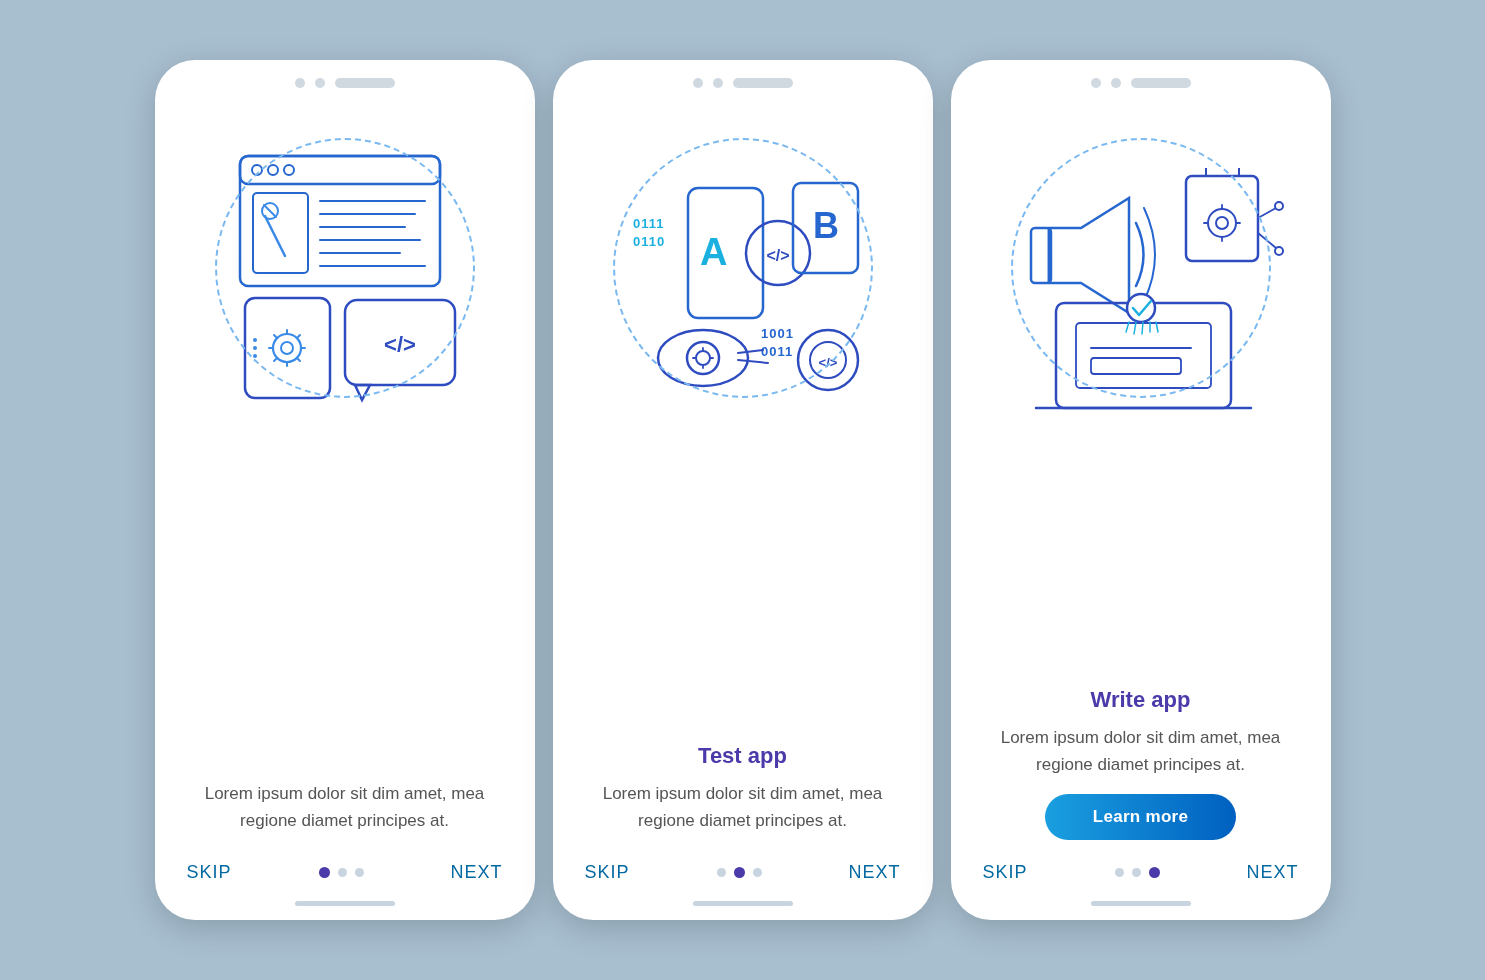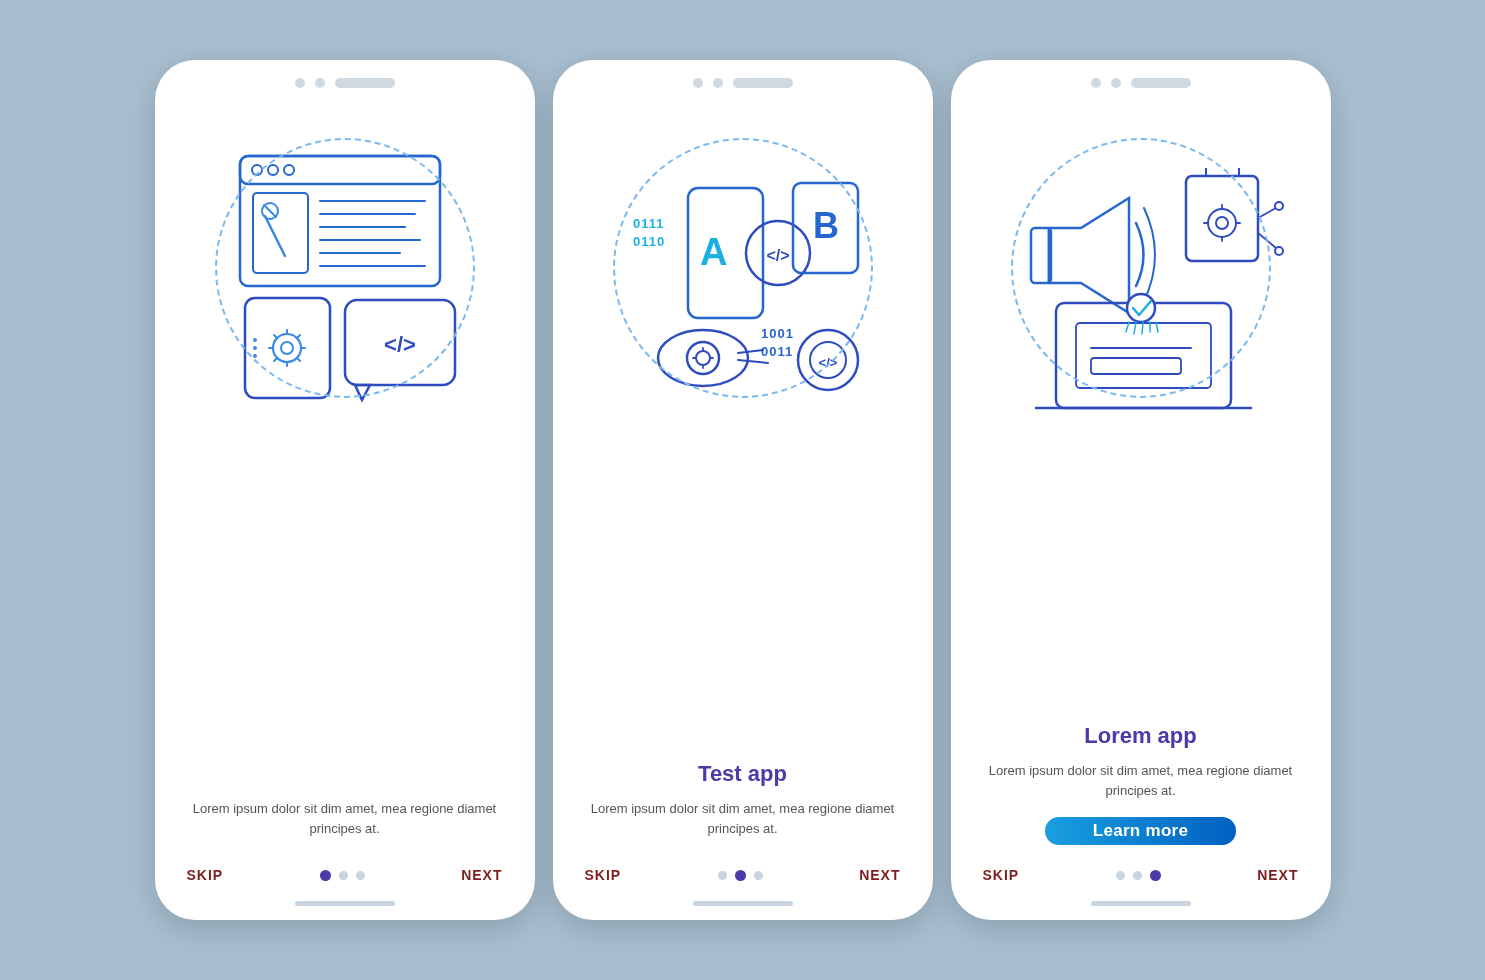--- a/index.html
+++ b/index.html
@@ -77,53 +77,53 @@
     }
 
     .phone-title {
       font-size: 22px;
       font-weight: 700;
       color: #4a3aaa;
       margin-bottom: 12px;
     }
 
     .phone-desc {
-      font-size: 13px;
+      font-size: 17px;
       color: #555;
       line-height: 1.55;
       margin-bottom: 16px;
     }
 
     .learn-more-btn {
       display: inline-block;
       background: linear-gradient(90deg, #1a9fe0 0%, #0060c0 100%);
       color: #fff;
       font-size: 17px;
       font-weight: 700;
       border-radius: 30px;
-      padding: 4px 48px;
+      padding: 13px 48px;
       border: none;
       cursor: pointer;
       margin-bottom: 10px;
       letter-spacing: 0.3px;
     }
 
     .phone-nav {
       width: 100%;
       display: flex;
       align-items: center;
       justify-content: space-between;
       padding: 12px 32px 14px 32px;
       flex-shrink: 0;
     }
 
     .nav-skip, .nav-next {
-      font-size: 14px;
-      font-weight: 700;
-      color: #7f1d1d;
+      font-size: 18px;
+      font-weight: 400;
+      color: #0369a1;
       letter-spacing: 1px;
       cursor: pointer;
     }
 
     .nav-dots {
       display: flex;
       gap: 8px;
       align-items: center;
     }
 
@@ -352,21 +352,21 @@
 
           <line x1="148" y1="214" x2="145" y2="224" stroke="#1ab0e0" stroke-width="1.5" stroke-linecap="round"></line>
           <line x1="155" y1="214" x2="153" y2="226" stroke="#1ab0e0" stroke-width="1.5" stroke-linecap="round"></line>
           <line x1="162" y1="214" x2="161" y2="226" stroke="#1ab0e0" stroke-width="1.5" stroke-linecap="round"></line>
           <line x1="169" y1="214" x2="169" y2="224" stroke="#1ab0e0" stroke-width="1.5" stroke-linecap="round"></line>
           <line x1="175" y1="214" x2="177" y2="224" stroke="#1ab0e0" stroke-width="1.5" stroke-linecap="round"></line>
         </svg>
       </div>
     </div>
     <div class="phone-content">
-      <div class="phone-title">Lorem app</div>
+      <div class="phone-title">Write app</div>
       <div class="phone-desc">Lorem ipsum dolor sit dim amet, mea regione diamet principes at.</div>
       <button class="learn-more-btn">Learn more</button>
     </div>
     <div class="phone-nav">
       <span class="nav-skip">SKIP</span>
       <div class="nav-dots">
         <div class="dot"></div>
         <div class="dot"></div>
         <div class="dot active"></div>
       </div>

